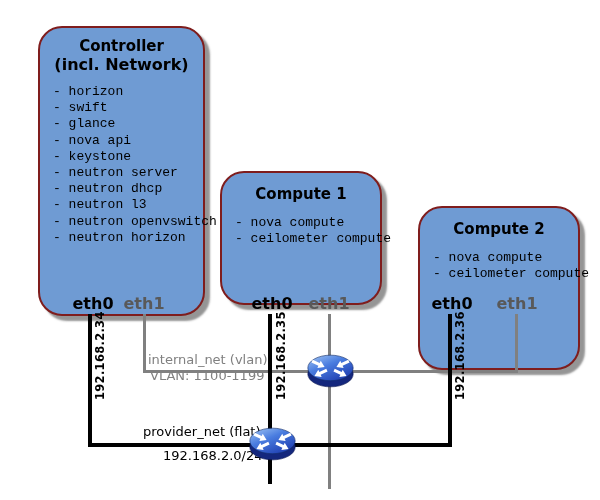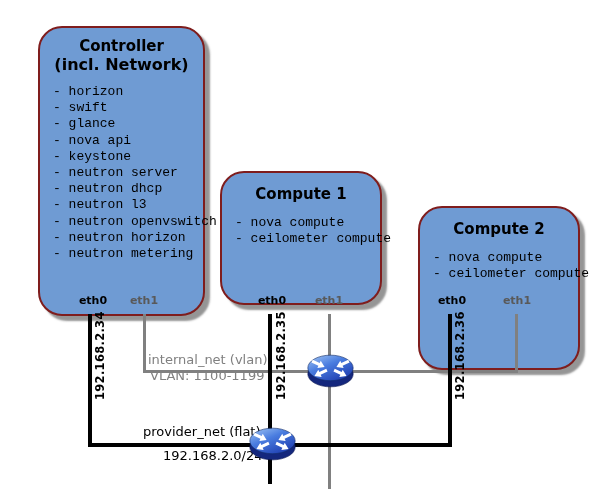--- a/index.html
+++ b/index.html
@@ -17,21 +17,21 @@
     box-sizing:border-box;
   }
   .node-title{font-weight:bold;font-size:15px;text-align:center;margin-top:9px;line-height:19px;}
   .node-subtitle{font-weight:bold;font-size:16px;text-align:center;line-height:18px;}
   .svc-list{margin-top:10px;padding-left:13px;font-family:Liberation Mono, monospace;}
   .svc{font-size:13px;line-height:16.2px;white-space:nowrap;}
   .compute .svc-list{margin-top:11px;}
   
   .eth{
     position:absolute;top:294px;transform:translateX(-50%);
-    font-size:11px;font-weight:bold;white-space:nowrap;
+    font-size:16px;font-weight:bold;white-space:nowrap;
   }
   .eth.gray{color:#595959;}
   
   .vline,.hline{position:absolute;}
   .vline.black{width:4px;background:#000;}
   .vline.gray{width:3px;background:#808080;}
   .hline.black{height:4px;background:#000;}
   .hline.gray{height:3px;background:#808080;}
   
   .ip{
@@ -69,21 +69,20 @@
       <div class="svc">- horizon</div>
       <div class="svc">- swift</div>
       <div class="svc">- glance</div>
       <div class="svc">- nova api</div>
       <div class="svc">- keystone</div>
       <div class="svc">- neutron server</div>
       <div class="svc">- neutron dhcp</div>
       <div class="svc">- neutron l3</div>
       <div class="svc">- neutron openvswitch</div>
       <div class="svc">- neutron horizon</div>
-      <div class="svc">- neutron metering</div>
     </div>
   </div>
 
   <div class="node compute" style="left:220px;top:171px;width:162px;height:134px;">
     <div class="node-title" style="margin-top:12px;">Compute 1</div>
     <div class="svc-list">
       <div class="svc">- nova compute</div>
       <div class="svc">- ceilometer compute</div>
     </div>
   </div>

